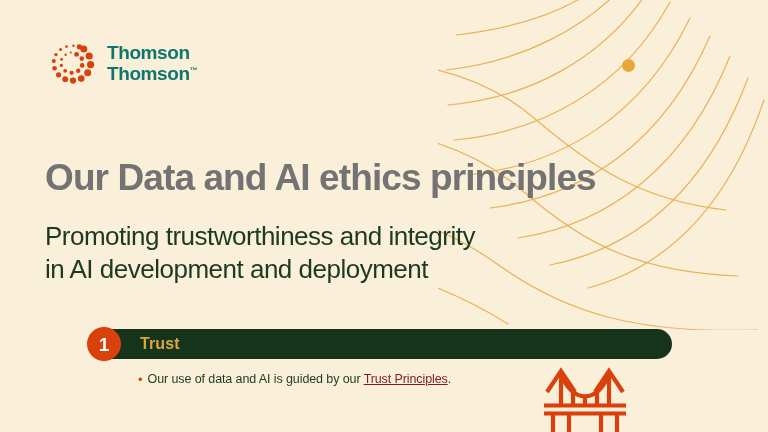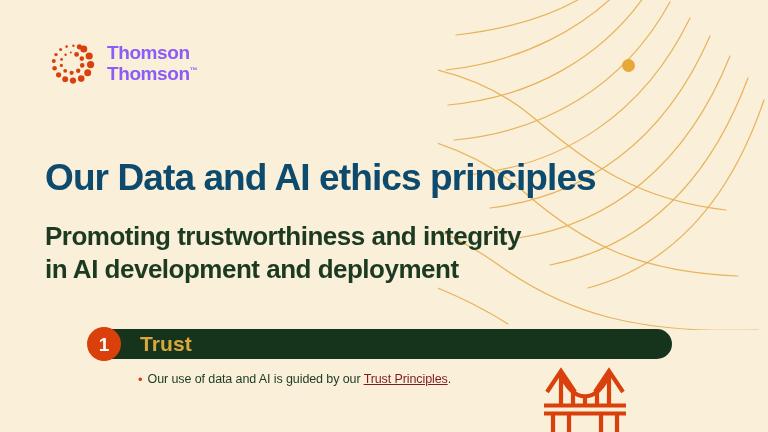--- a/index.html
+++ b/index.html
@@ -53,49 +53,49 @@
   }
   .logo-mark {
     width: 52px;
     height: 52px;
     flex: 0 0 auto;
   }
   .logo-text {
     font-size: 19px;
     line-height: 1.08;
     font-weight: bold;
-    color: #8b5cf6;
+    color: #0f766e;
     letter-spacing: -0.4px;
     white-space: pre-line;
     position: relative;
   }
   .logo-tm {
     font-size: 8px;
     vertical-align: super;
     font-weight: bold;
   }
 
   
   .headline {
     position: absolute;
     left: 45px;
     top: 133px;
     font-size: 37px;
     font-weight: bold;
-    color: #0c4a6e;
+    color: #737373;
     letter-spacing: -0.9px;
     line-height: 1.1;
     white-space: nowrap;
   }
   .subhead {
     position: absolute;
     left: 45px;
     top: 198px;
     font-size: 26px;
-    font-weight: bold;
+    font-weight: normal;
     color: #1C3A22;
     letter-spacing: -0.5px;
     line-height: 1.30;
     white-space: pre-line;
   }
 
   
   .principle-bar {
     position: absolute;
     left: 104px;
@@ -104,21 +104,21 @@
     height: 30px;
     background: #16331C;
     border-radius: 0 15px 15px 0;
   }
   .principle-title {
     position: absolute;
     left: 36px;
     top: 0;
     height: 30px;
     line-height: 30px;
-    font-size: 21px;
+    font-size: 16px;
     font-weight: bold;
     color: #D9A83C;
     letter-spacing: 0.1px;
   }
   .principle-number {
     position: absolute;
     left: 87px;
     top: 327px;
     width: 34px;
     height: 34px;

